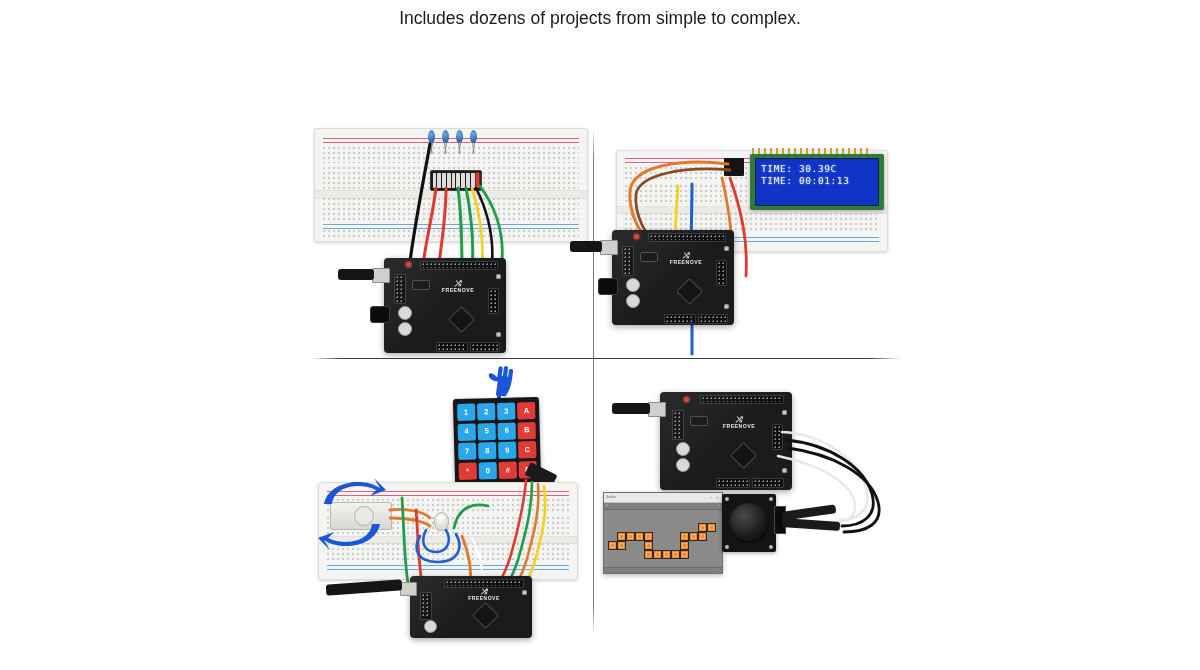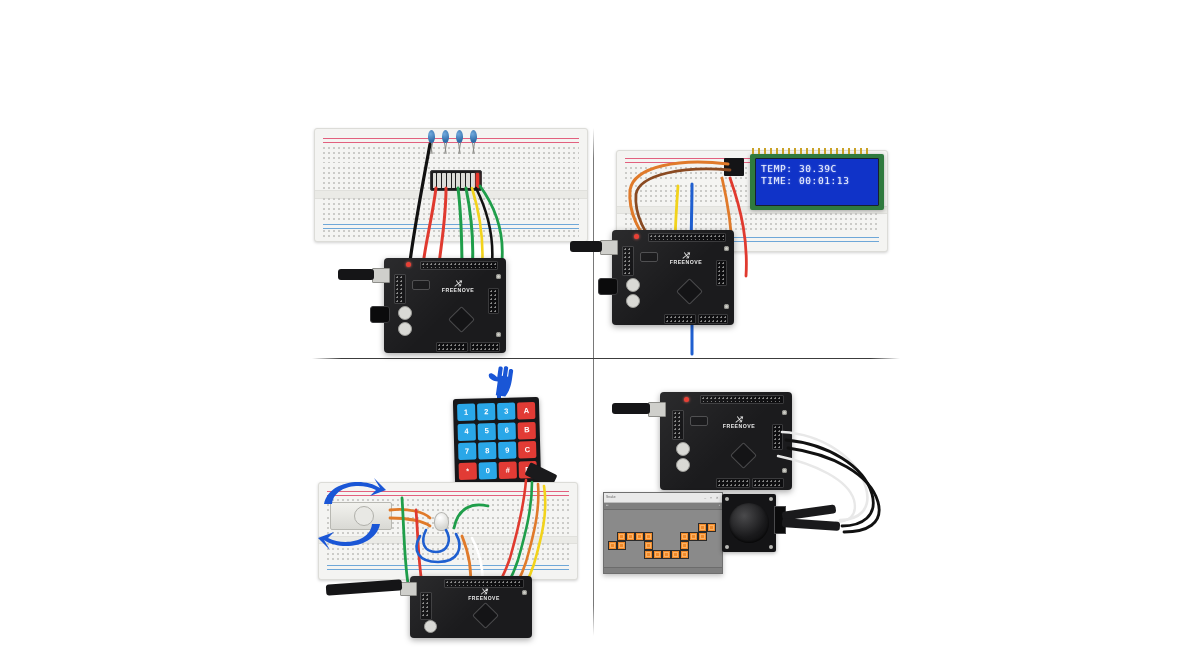--- a/index.html
+++ b/index.html
@@ -410,20 +410,21 @@
   .jst-header {
     position: absolute;
     background: #0b0b0c;
     border: 1px solid #4a4a4c;
   }
 </style>
 </head>
 <body>
 
 <div id="header">
+  <p id="page-subtitle">Includes dozens of projects from simple to complex.</p>
 </div>
 
 <div id="divider-vertical"></div>
 <div id="divider-horizontal"></div>
 
 <div class="quadrant" id="q-top-left" style="left:312px; top:128px; width:280px; height:230px;">
 
   <div class="breadboard" style="left:2px; top:0px; width:272px; height:112px;">
     <div class="bb-rail red" style="top:9px;"></div>
     <div class="bb-rail red" style="top:13px;"></div>
@@ -498,21 +499,21 @@
     <div class="bb-rail red" style="top:11px;"></div>
     <div class="bb-holes" style="top:16px; height:14px;"></div>
     <div class="bb-holes" style="top:34px; height:20px;"></div>
     <div class="bb-channel" style="top:55px; height:6px;"></div>
     <div class="bb-holes" style="top:62px; height:20px;"></div>
     <div class="bb-rail blue" style="top:86px;"></div>
     <div class="bb-rail blue" style="top:90px;"></div>
   </div>
 
   <div id="lcd-module" style="left:154px; top:26px; width:124px; height:48px;">
-    <div id="lcd-screen"><span>TEMP: 30.39C</span><br><span>TIME: 00:01:13</span></div>
+    <div id="lcd-screen"><span>TIME: 30.39C</span><br><span>TIME: 00:01:13</span></div>
   </div>
 
   <div style="position:absolute; left:156px; top:20px; width:120px; height:6px;
               background-image:repeating-linear-gradient(to right,#c9a227 0 2px, rgba(0,0,0,0) 2px 6px);"></div>
 
   <div class="i2c-backpack" style="left:128px; top:30px; width:20px; height:18px;"></div>
 
   <svg class="wire-layer" viewBox="0 0 304 230" width="304" height="230">
     <path d="M132,36 C84,30 38,38 34,62 C32,86 44,104 56,120" stroke="#e07a2a" stroke-width="3" fill="none" stroke-linecap="round"></path>
     <path d="M134,42 C88,38 44,46 40,66 C38,88 50,106 62,122" stroke="#8a4a22" stroke-width="2.8" fill="none" stroke-linecap="round"></path>

